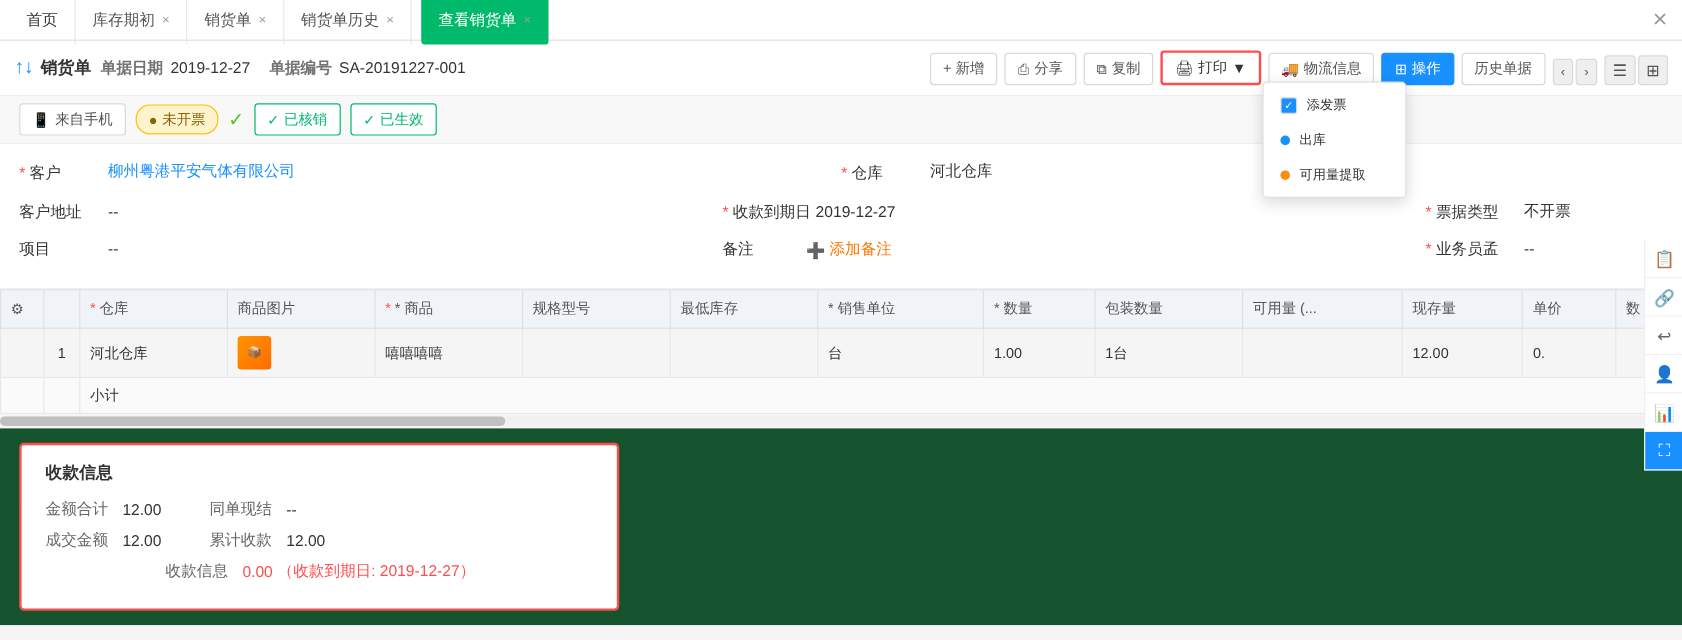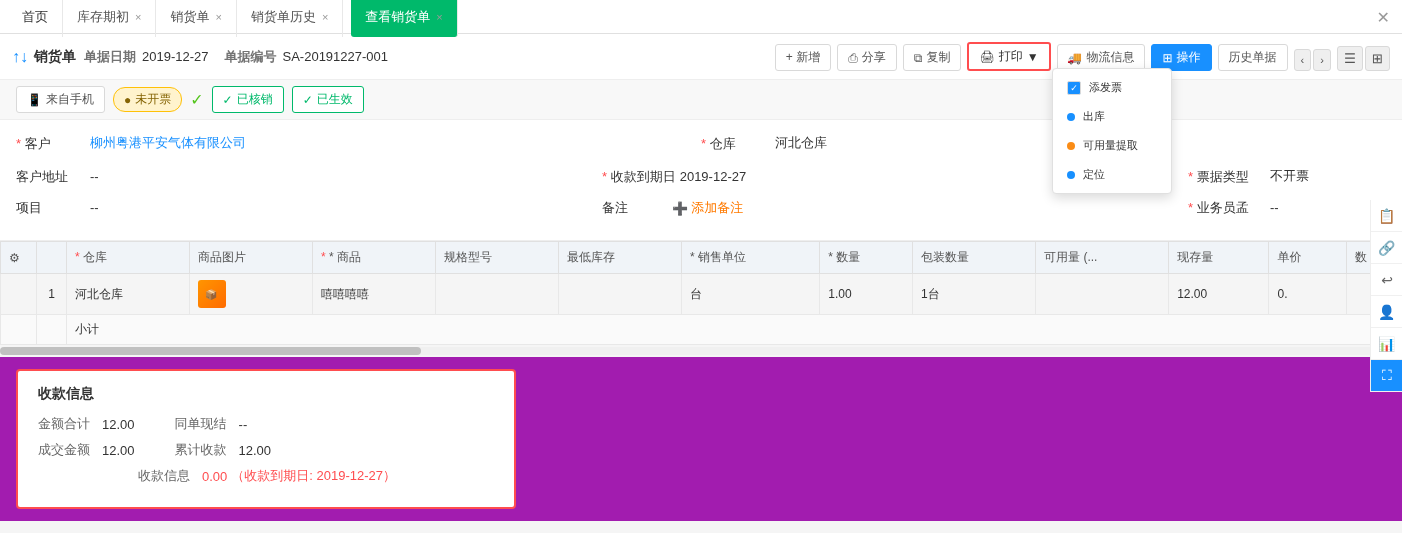--- a/index.html
+++ b/index.html
@@ -85,21 +85,21 @@
       padding: 6px 8px; border: 1px solid #e8e8e8; color: #333;
       white-space: nowrap;
     }
     .data-table tr.subtotal td { background: #fafafa; font-weight: 500; }
     .data-table .th-required::before { content: '* '; color: #ff4d4f; }
     .gear-col { width: 36px; text-align: center; }
     .row-num { text-align: center; color: #888; }
     .product-img { width: 28px; height: 28px; background: linear-gradient(135deg, #ff9500, #ff6b00); border-radius: 3px; display: flex; align-items: center; justify-content: center; color: white; font-size: 10px; }
 
     
-    .bottom-panel { display: flex; padding: 12px 16px; background: #a21caf; }
+    .bottom-panel { display: flex; padding: 12px 16px; background: #14532d; }
     .payment-info {
       border: 2px solid #ff4d4f; border-radius: 4px; padding: 14px 20px;
       min-width: 500px; background: #fff;
     }
     .payment-title { font-size: 14px; font-weight: 600; margin-bottom: 12px; color: #333; }
     .payment-row { display: flex; gap: 40px; margin-bottom: 8px; }
     .payment-item { display: flex; align-items: center; gap: 4px; }
     .payment-item-label { color: #666; min-width: 60px; }
     .payment-item-value { color: #333; font-weight: 500; }
     .payment-item-value.overdue { color: #ff4d4f; }
@@ -377,24 +377,20 @@
     <span>添发票</span>
   </div>
   <div class="dropdown-menu-item">
     <span class="dot dot-blue"></span>
     <span>出库</span>
   </div>
   <div class="dropdown-menu-item">
     <span class="dot" style="background:#fa8c16;"></span>
     <span>可用量提取</span>
   </div>
-  <div class="dropdown-menu-item">
-    <span class="dot dot-blue"></span>
-    <span>定位</span>
-  </div>
 </div>
 
 <div class="right-sidebar">
   <div class="sidebar-icon">📋</div>
   <div class="sidebar-icon">🔗</div>
   <div class="sidebar-icon">↩</div>
   <div class="sidebar-icon">👤</div>
   <div class="sidebar-icon">📊</div>
   <div class="sidebar-icon active">⛶</div>
 </div>

